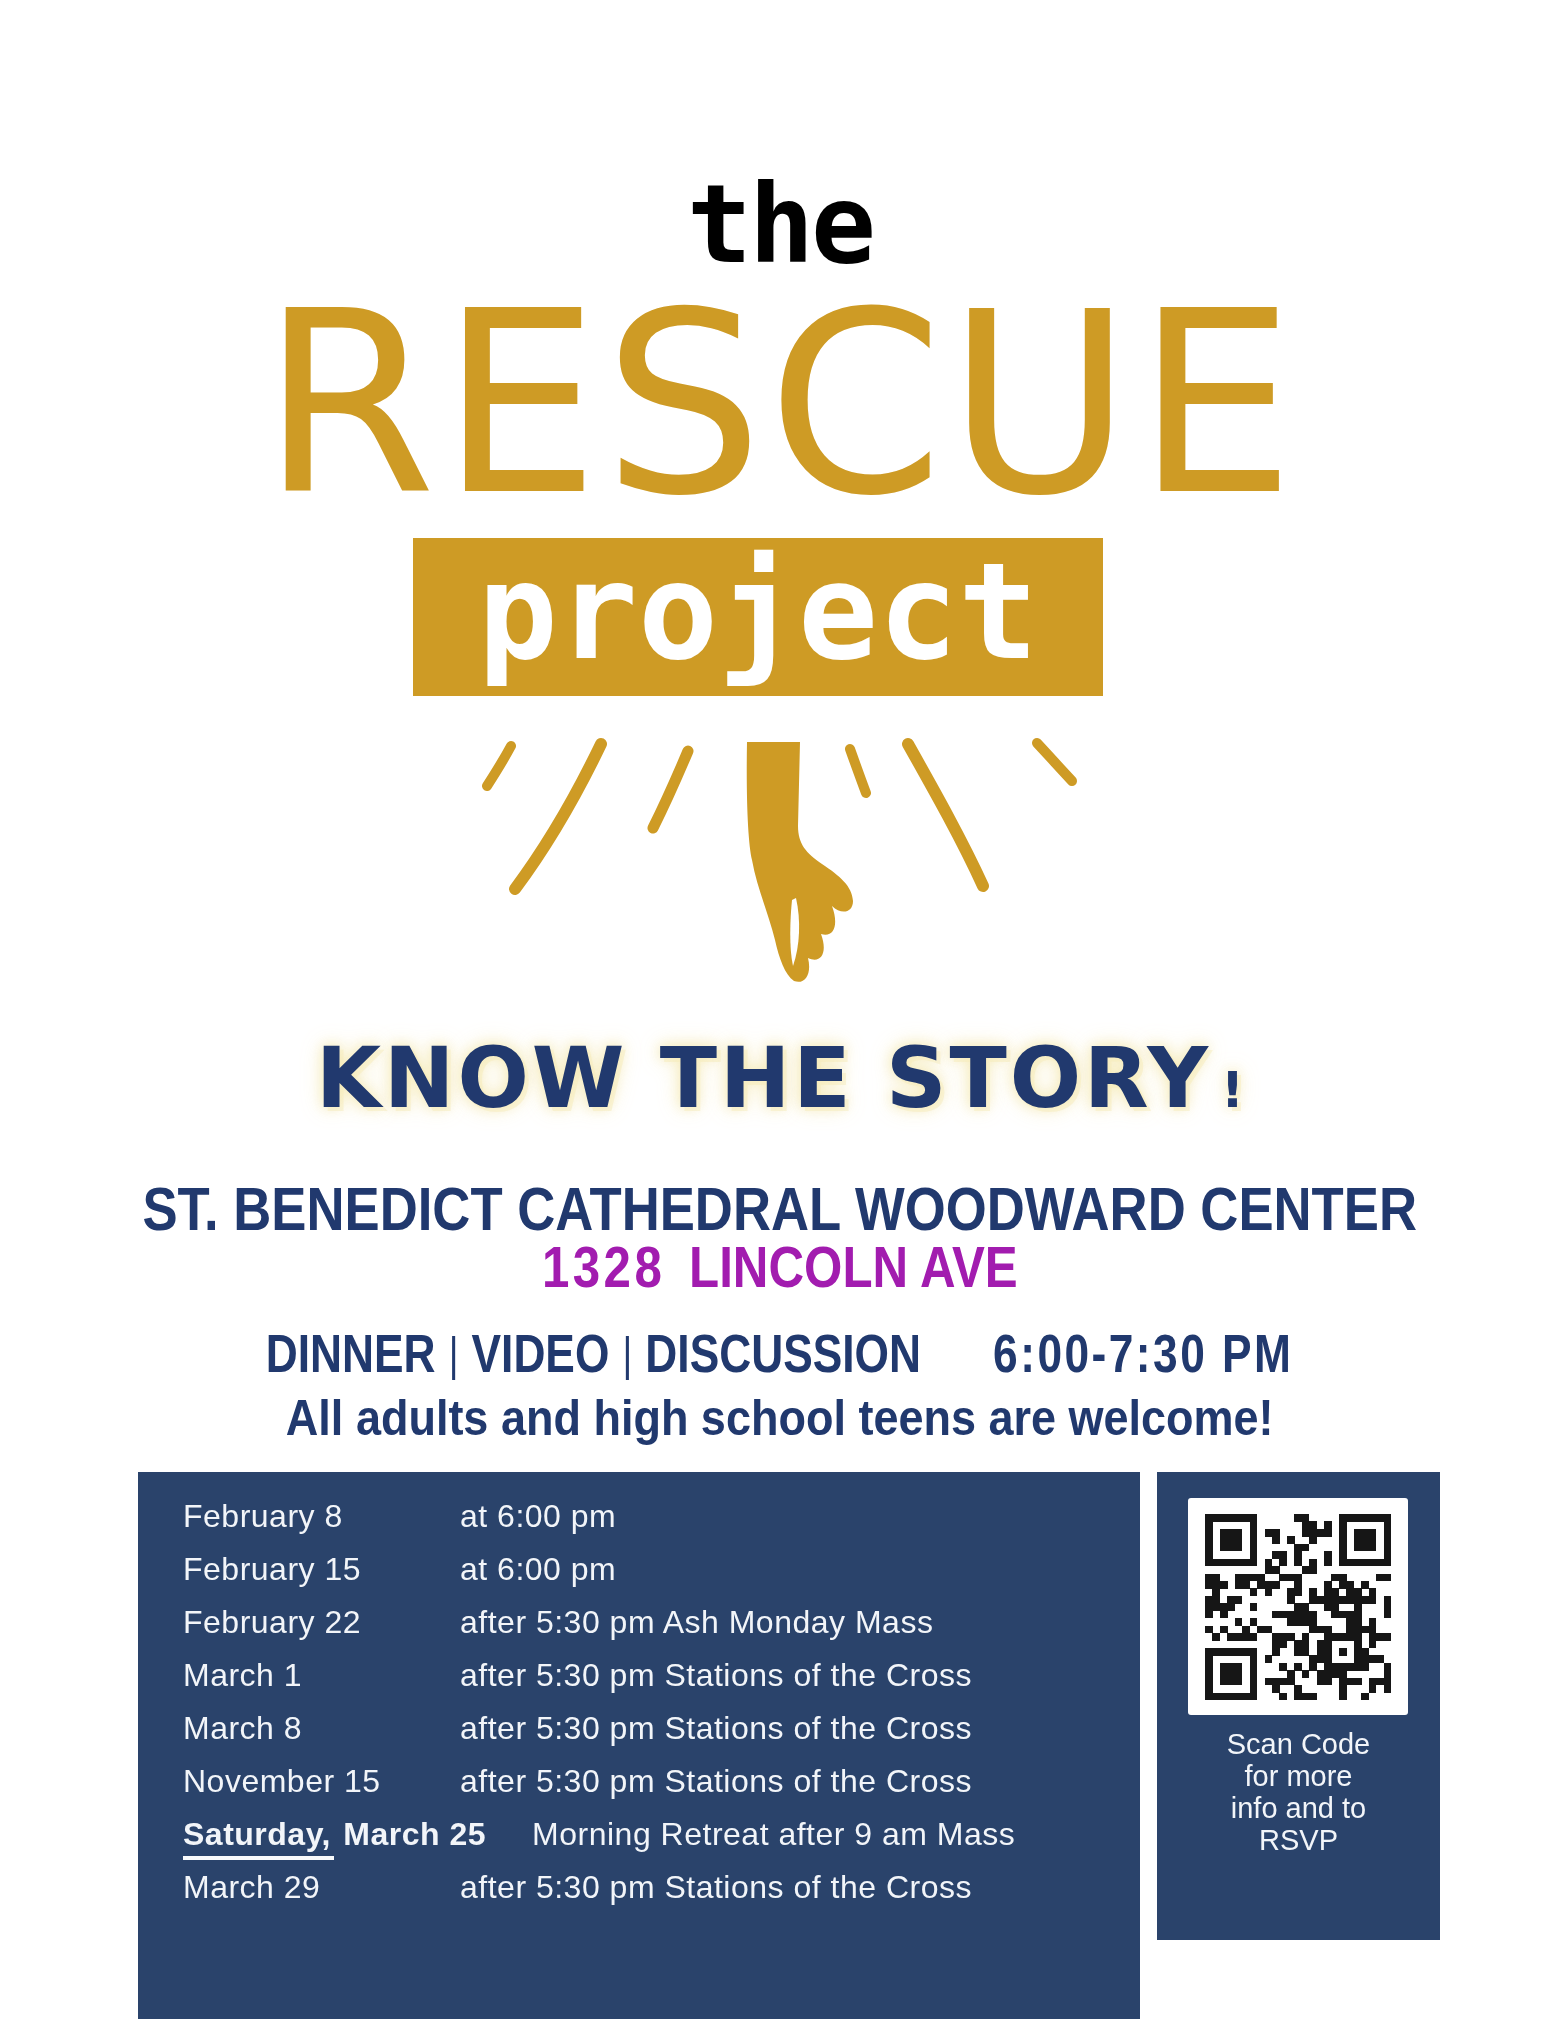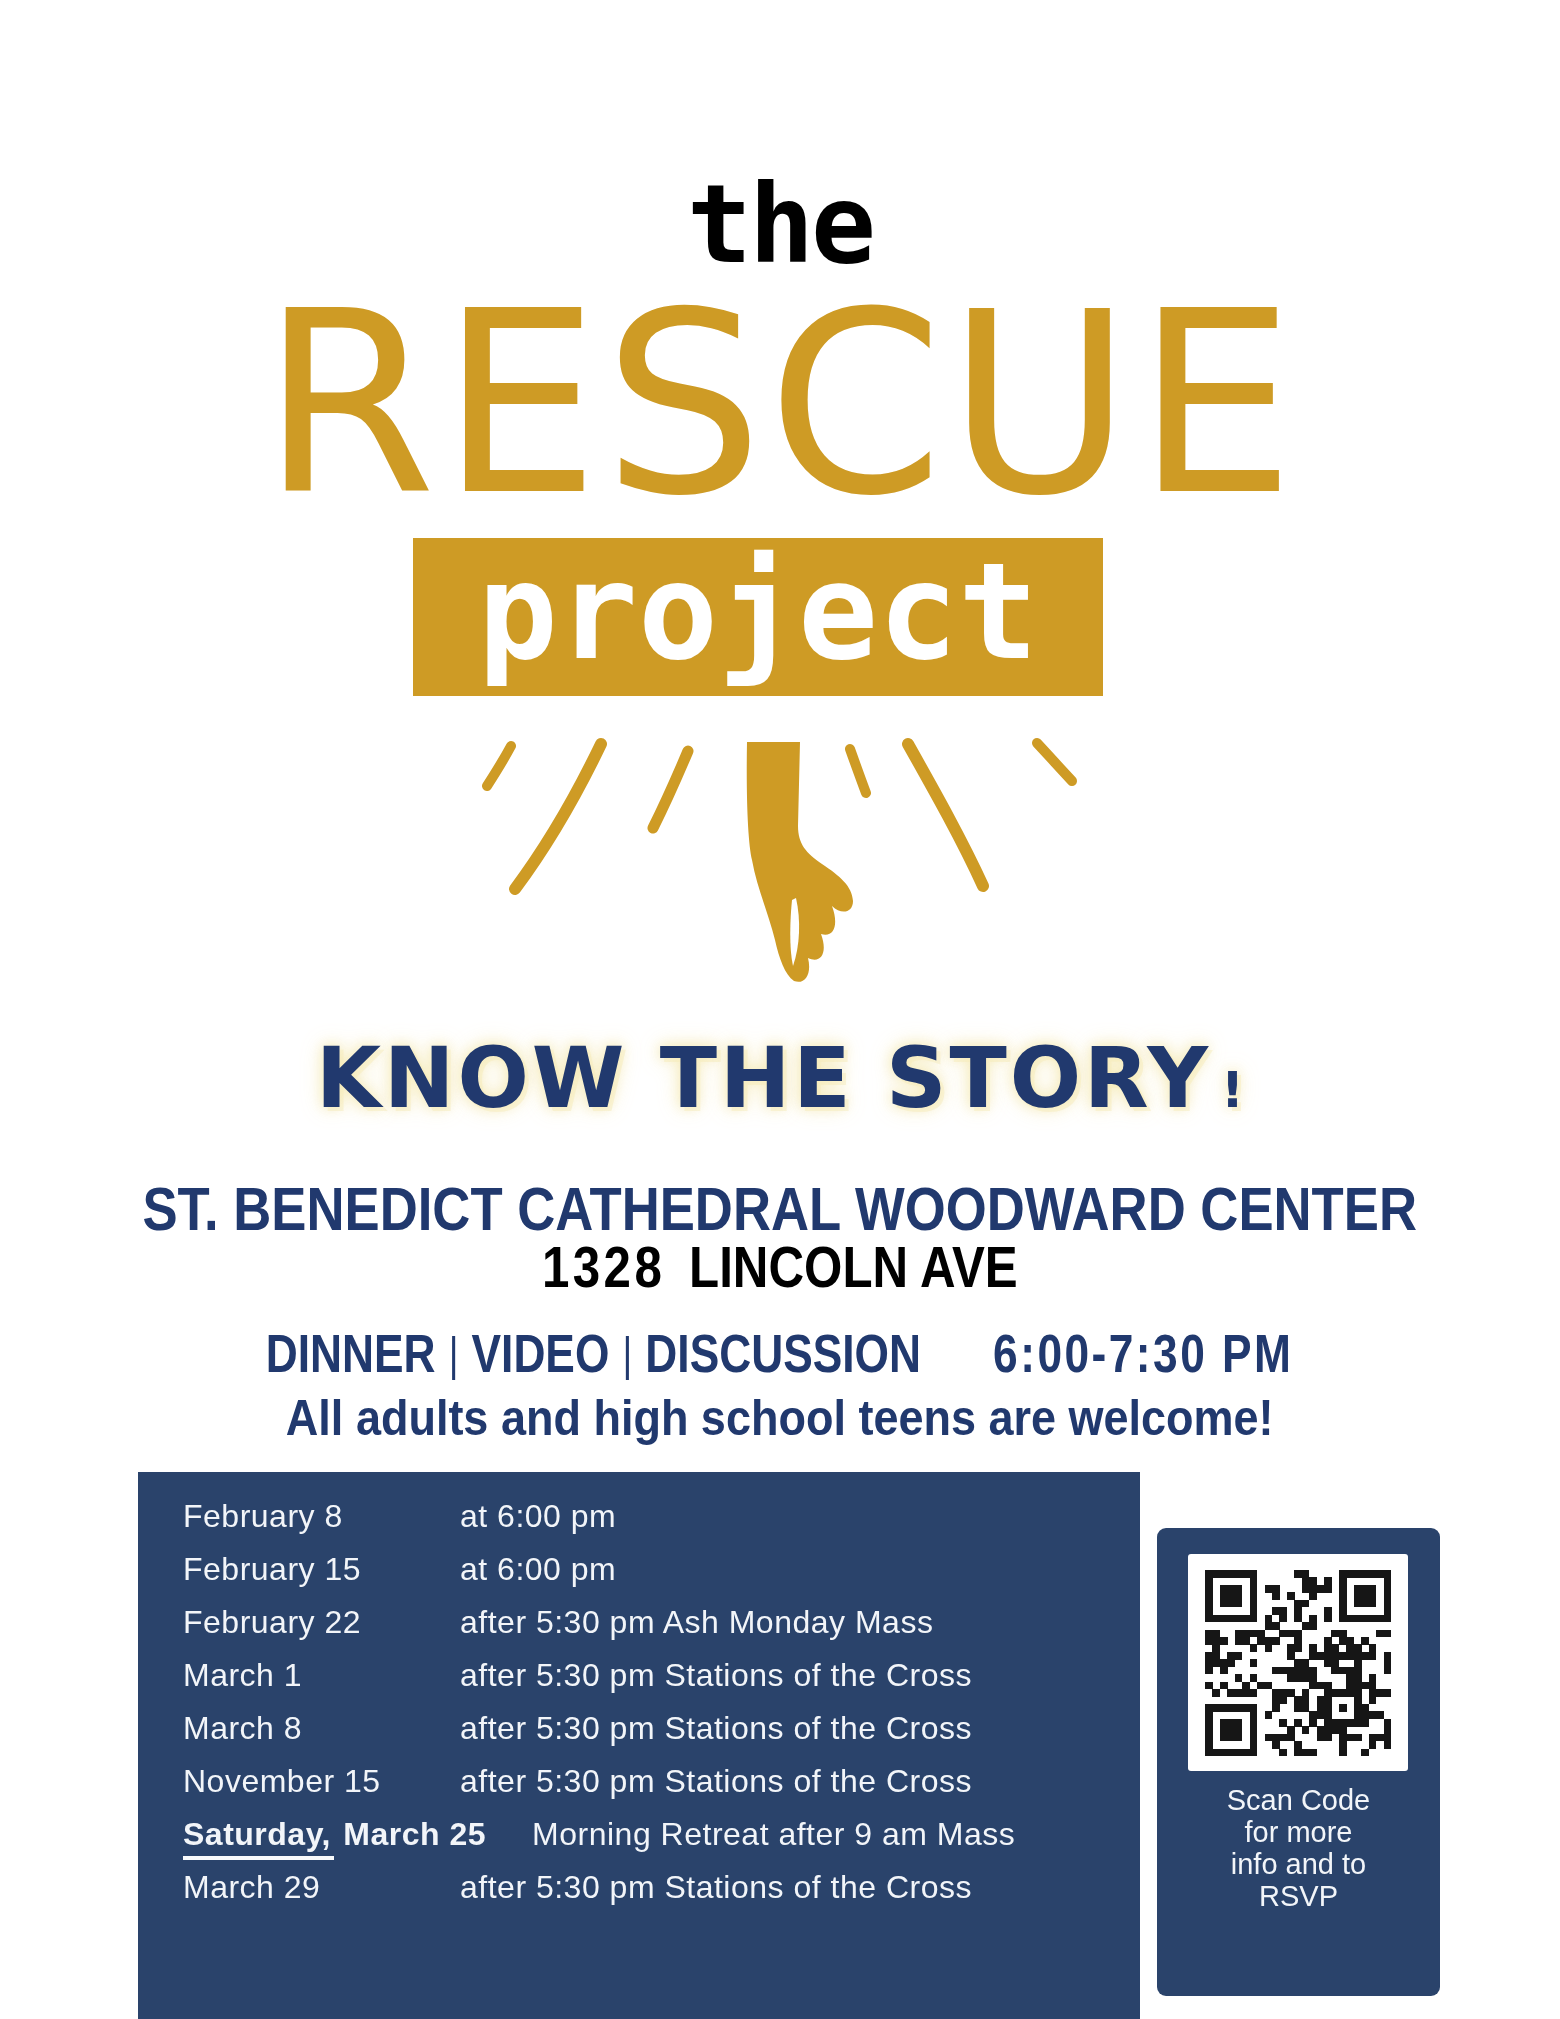--- a/index.html
+++ b/index.html
@@ -26,21 +26,21 @@
     font-family:"DejaVu Sans",sans-serif;font-weight:bold;font-size:84px;line-height:96px;
     letter-spacing:3px;color:#21396E;white-space:nowrap;
     text-shadow:0 0 12px rgba(246,235,185,.95),0 0 22px rgba(246,235,185,.8),4px 4px 0 rgba(246,235,185,.45);}
   .know .bang{font-size:0.6em;letter-spacing:0;margin-left:10px;}
 
   
   .venue1{position:absolute;left:0;right:0;top:1178px;text-align:center;color:#21396E;
     font-size:62px;line-height:62px;font-weight:bold;white-space:nowrap;}
   .venue1 .squeeze, .venue2 .squeeze, .details .squeeze, .welcome .squeeze{
     display:inline-block;transform:scaleX(.85);transform-origin:50% 50%;}
-  .venue2{position:absolute;left:0;right:0;top:1238px;text-align:center;color:#000000;
+  .venue2{position:absolute;left:0;right:0;top:1238px;text-align:center;color:#a21caf;
     font-size:58px;line-height:58px;font-weight:bold;white-space:nowrap;}
   .venue2 .num{margin-right:28px;letter-spacing:4px;}
 
   
   .details{position:absolute;left:0;right:0;top:1326px;text-align:center;color:#21396E;
     font-size:54px;line-height:54px;font-weight:bold;white-space:nowrap;}
   .details .squeeze{transform:scaleX(.82);}
   .details .pipe{font-weight:400;font-size:.85em;margin:0 16px;position:relative;top:-2px;}
   .details .time{margin-left:88px;letter-spacing:3px;}
 
@@ -51,21 +51,21 @@
   
   .schedule{position:absolute;left:138px;top:1472px;width:1002px;height:576px;
     background:#2A436B;box-sizing:border-box;padding:18px 0 0 45px;}
   .srow{display:flex;align-items:baseline;font-size:32px;line-height:53px;
     color:#F2F5F9;letter-spacing:.5px;white-space:nowrap;}
   .srow .date{flex:0 0 auto;min-width:277px;}
   .srow.wide .date{min-width:0;padding-right:46px;font-weight:bold;}
   .u{border-bottom:4px solid #F8FAFC;padding-bottom:4px;padding-right:3px;}
 
   
-  .qr-panel{position:absolute;left:1157px;top:1528px;width:283px;height:468px;background:#2A436B;border-radius:9px;}
+  .qr-panel{position:absolute;left:1157px;top:1472px;width:283px;height:468px;background:#2A436B;}
   .qr-card{position:absolute;left:31px;top:26px;width:220px;height:217px;background:#ffffff;
     border-radius:3px;display:flex;align-items:center;justify-content:center;}
   .qr-card svg{display:block;}
   .qr-caption{position:absolute;left:0;right:0;top:256px;text-align:center;
     font-size:29px;line-height:32px;color:#F2F5F9;}
 </style>
 </head>
 <body>
 
 <div class="page">

